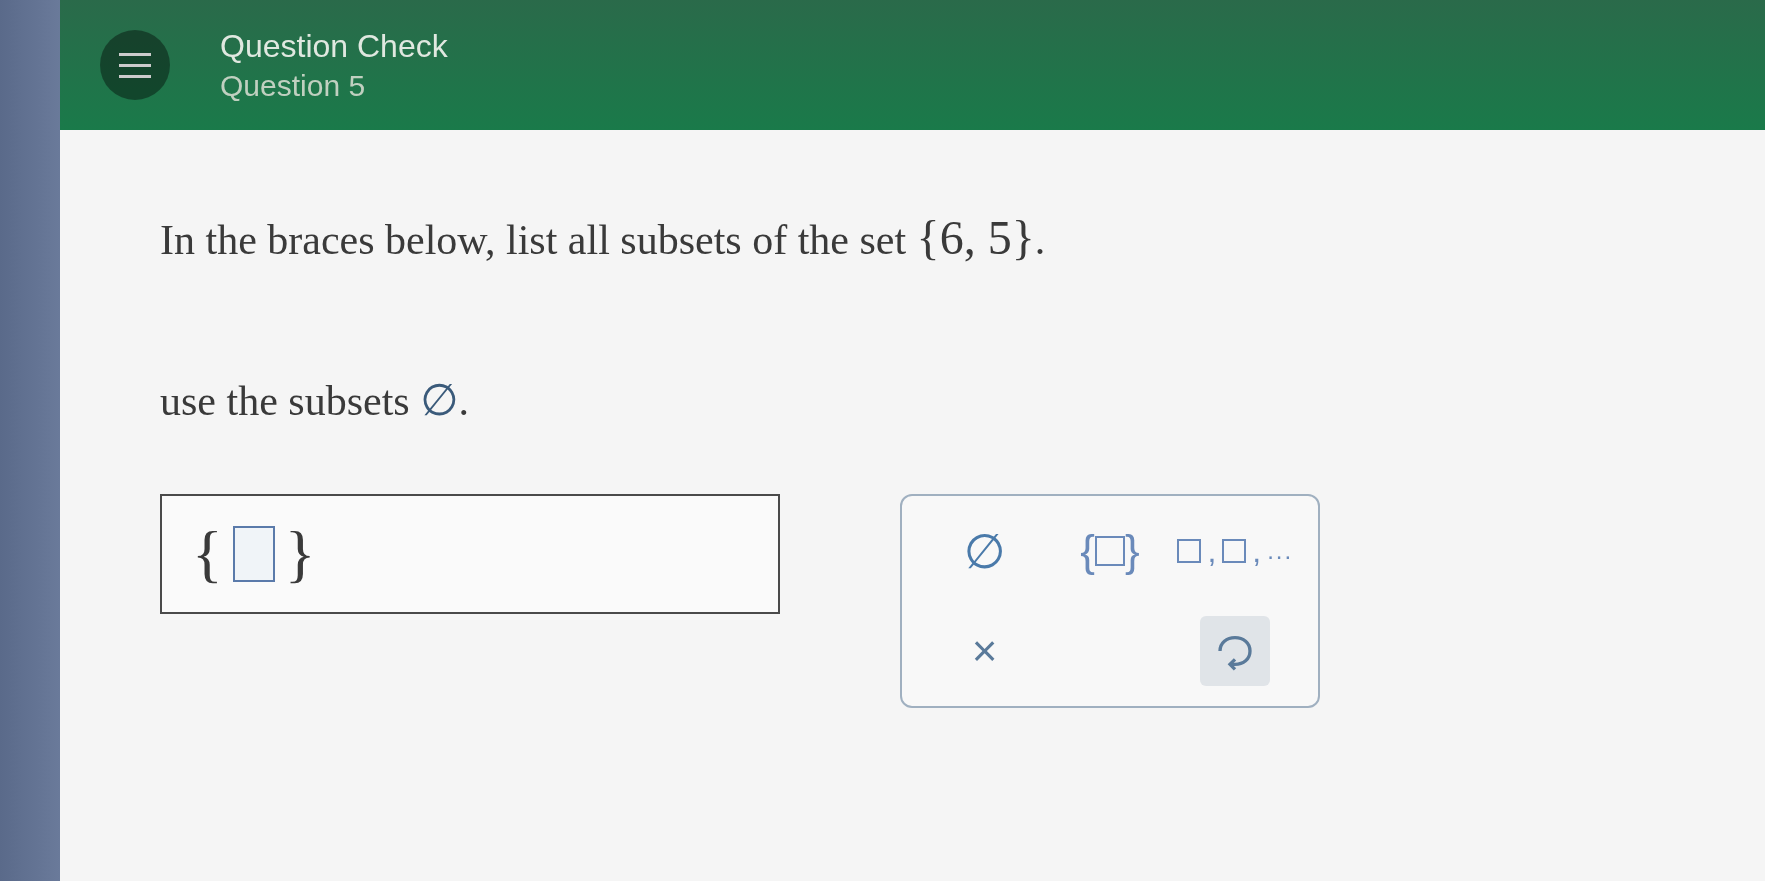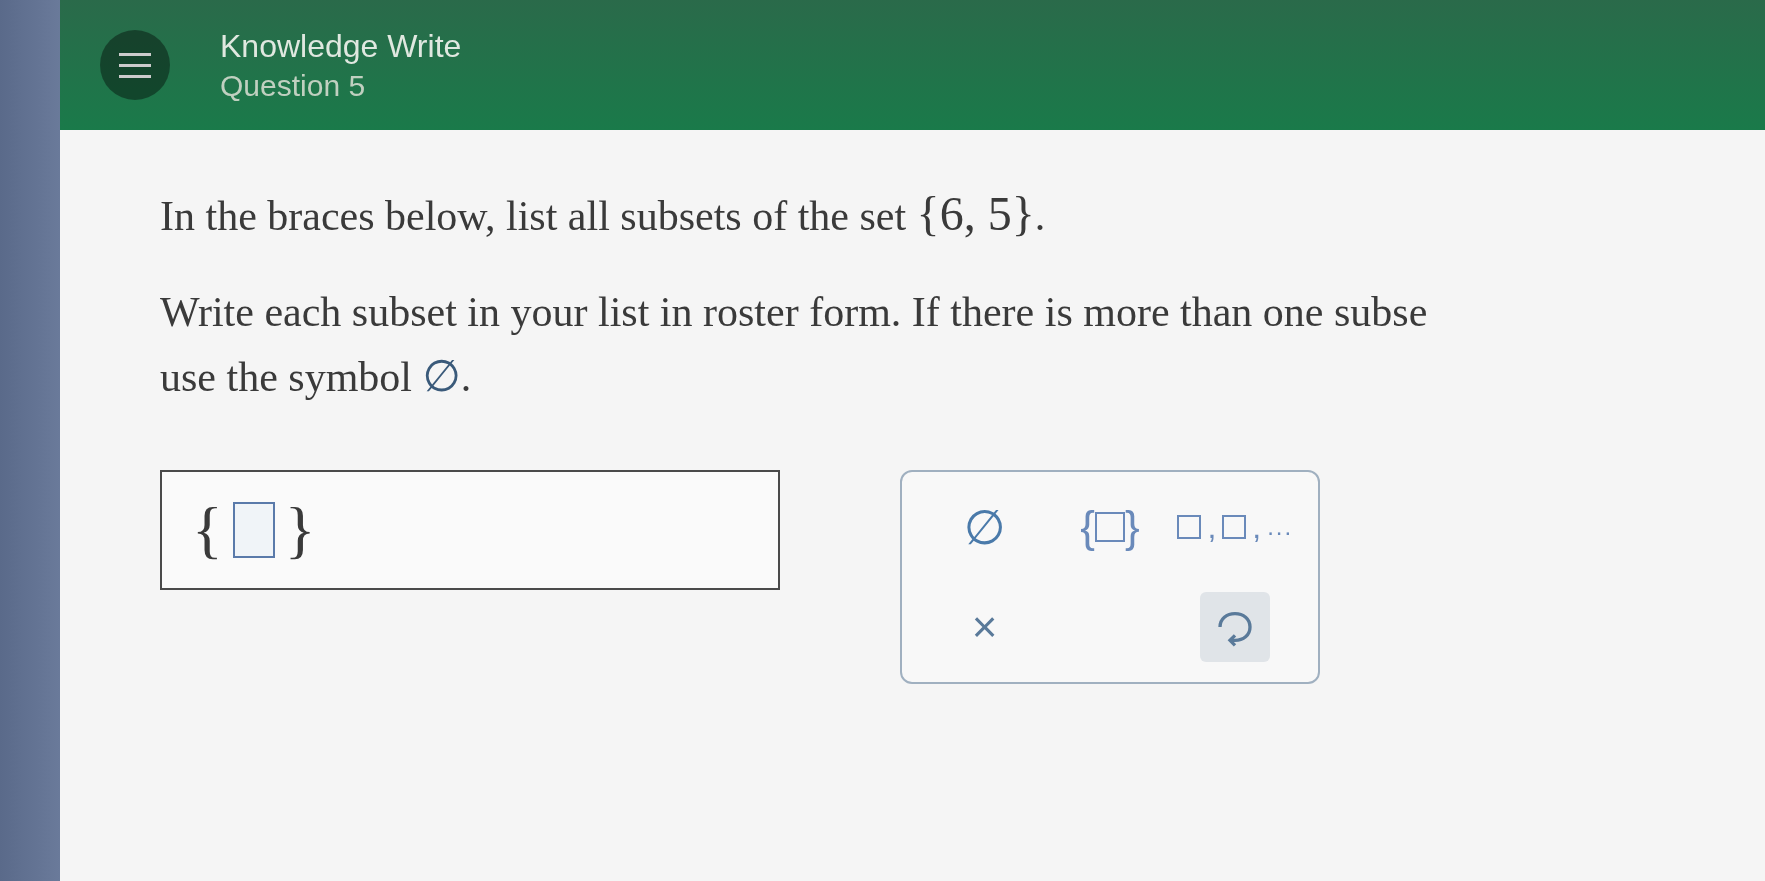--- a/index.html
+++ b/index.html
@@ -63,21 +63,21 @@
       font-weight: normal;
       color: #e0e8e0;
     }
     .header-subtitle {
       font-size: 30px;
       color: #c0d0c0;
       margin-top: 4px;
     }
     .content {
       background: #f5f5f5;
-      padding: 56px 80px 40px 100px;
+      padding: 80px 80px 40px 100px;
       height: calc(100% - 130px);
     }
     .question-line1 {
       font-size: 42px;
       color: #3a3a3a;
       font-family: Georgia, serif;
       margin-bottom: 40px;
     }
     .set-notation {
       font-family: Georgia, serif;
@@ -195,33 +195,33 @@
 <div class="left-strip"></div>
 
 <div class="main-area">
   <div class="header">
     <div class="menu-circle">
       <div class="menu-line"></div>
       <div class="menu-line"></div>
       <div class="menu-line"></div>
     </div>
     <div class="header-text">
-      <div class="header-title">Knowledge Write</div>
+      <div class="header-title">Question Check</div>
       <div class="header-subtitle">Question 5</div>
     </div>
   </div>
 
   <div class="content">
     <div class="question-line1">
       <span>In the braces below, list all subsets of the set </span><span class="set-notation">{6, 5}</span><span>.</span>
     </div>
 
     <div class="question-line2">
-      <span>Write each subset in your list in roster form. If there is more than one subse</span><br>
-      <span>use the symbol </span><span class="empty-set-symbol">∅</span><span>.</span>
+      <br>
+      <span>use the subsets </span><span class="empty-set-symbol">∅</span><span>.</span>
     </div>
 
     <div class="answer-row">
       <div class="answer-box">
         <span class="brace">{</span>
         <div class="input-placeholder"></div>
         <span class="brace">}</span>
       </div>
 
       <div class="tool-panel">

